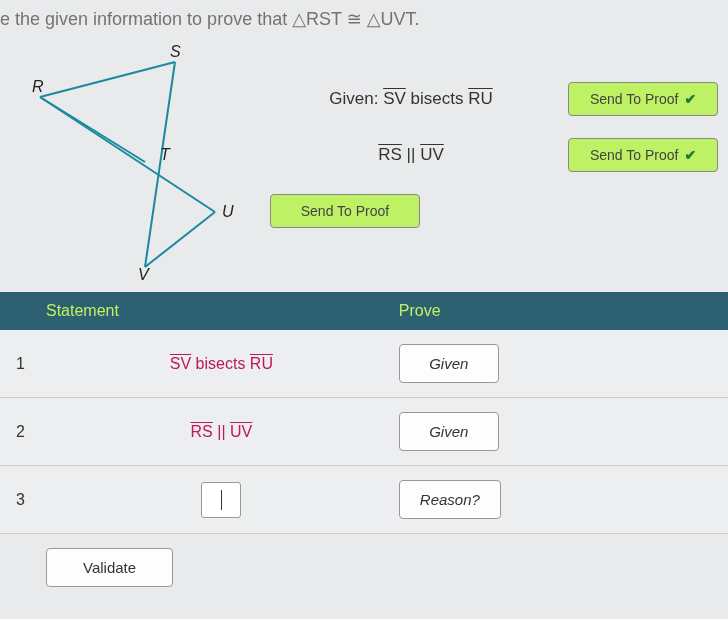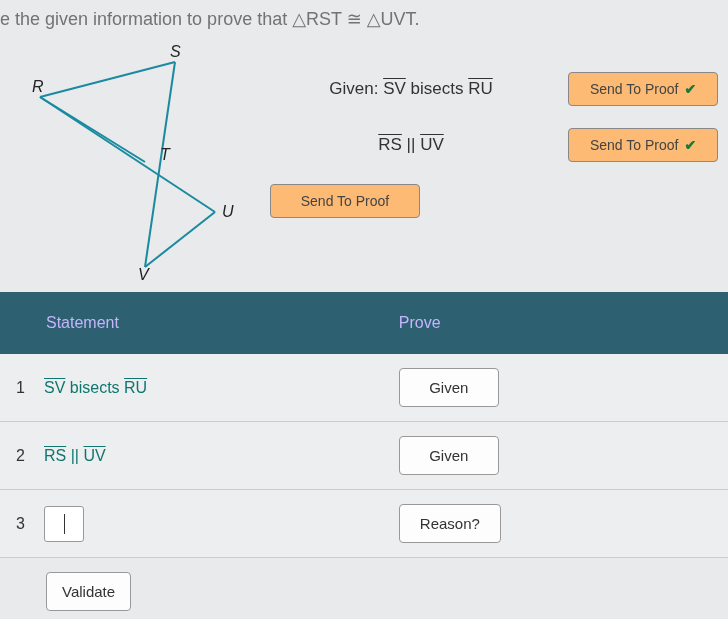--- a/index.html
+++ b/index.html
@@ -29,81 +29,84 @@
     .givens-box {
       flex: 1;
       padding-top: 30px;
     }
     .given-row {
       display: flex;
       align-items: center;
       justify-content: space-between;
       margin-bottom: 22px;
       gap: 16px;
+      margin-top: 10px;
     }
     .given-text {
       font-size: 17px;
       color: #333;
       flex: 1;
       text-align: center;
     }
     .send-btn {
       border: 1px solid #888;
-      background: #fdba74;
+      background: #bef264;
       border-radius: 4px;
       padding: 8px 14px;
       font-size: 14px;
       color: #444;
       cursor: pointer;
       display: inline-flex;
       align-items: center;
       gap: 6px;
       min-width: 150px;
       justify-content: center;
     }
     .overline { text-decoration: overline; }
     .proof-table {
       margin-top: 10px;
     }
     .proof-header {
       background: #2d6070;
-      color: #c4b5fd;
-      display: flex;
-      padding: 22px 16px;
+      color: #bef264;
+      display: flex;
+      padding: 10px 16px;
       font-size: 16px;
     }
     .col-stmt { width: 55%; padding-left: 30px; }
     .col-reason { width: 45%; }
     .proof-row {
       display: flex;
       align-items: center;
       border-bottom: 1px solid #ccc;
       padding: 14px 16px;
       background: #eceeef;
     }
     .row-num {
       width: 28px;
       font-size: 16px;
       color: #333;
     }
     .row-stmt {
       flex: 0 0 calc(55% - 28px);
       font-size: 16px;
-      color: #0f766e;
+      color: #be185d;
+      text-align: center;
     }
     .row-reason { width: 45%; }
     .reason-btn {
       border: 1px solid #999;
       background: #fdfdfd;
       border-radius: 4px;
       padding: 10px 20px;
       font-size: 15px;
       color: #333;
       cursor: pointer;
       min-width: 100px;
+      font-style: italic;
     }
     .input-box {
       border: 1px solid #999;
       background: #fff;
       border-radius: 3px;
       width: 40px;
       height: 36px;
       display: inline-flex;
       align-items: center;
       justify-content: center;
@@ -111,21 +114,21 @@
     .cursor-line {
       width: 1px;
       height: 20px;
       background: #333;
     }
     .validate-btn {
       margin: 14px 0 0 46px;
       border: 1px solid #999;
       background: #fdfdfd;
       border-radius: 4px;
-      padding: 10px 15px;
+      padding: 10px 36px;
       font-size: 15px;
       color: #333;
       cursor: pointer;
     }
     .check-icon { color: #1a7a3a; font-weight: bold; }
     svg.diagram { width: 240px; height: 240px; }
     svg.diagram line { stroke: #1a8aa0; stroke-width: 2; }
     svg.diagram text { font-size: 16px; fill: #222; font-style: italic; }
   </style>
 </head>

